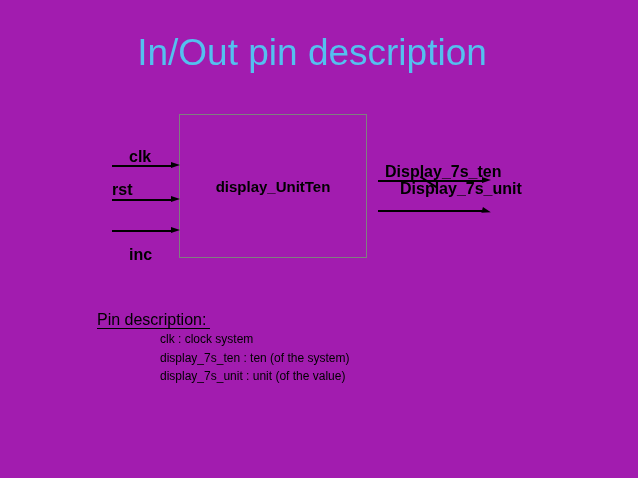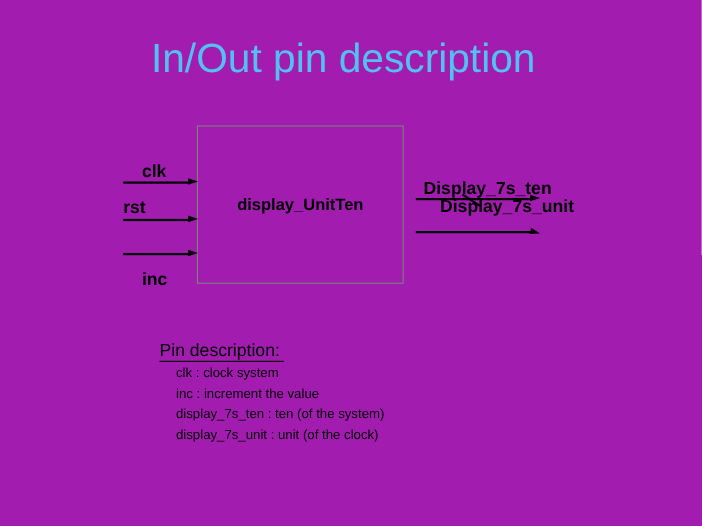--- a/index.html
+++ b/index.html
@@ -34,21 +34,21 @@
     border-left:9px solid var(--wire);
   }
   .slash {
     position:absolute; width:19px; height:1.5px; background:var(--wire);
     transform:rotate(33deg);
   }
   .desc-heading {
     position:absolute; left:97px; top:311px; font-size:16px; line-height:18.7px;
     white-space:nowrap;
   }
-  .desc-heading .u { border-bottom:1.5px solid var(--text); padding-right:4px;margin-left:48px; }
+  .desc-heading .u { border-bottom:1.5px solid var(--text); padding-right:4px; }
   .desc-items {
     position:absolute; left:160px; top:330px; font-size:12px; line-height:18.7px;
     white-space:nowrap;
   }
 </style>
 </head>
 <body>
 
 <div class="slide">
 
@@ -77,18 +77,17 @@
 
   <span class="pin-label" style="left:384px; top:181px;margin-left:16px;">Display_7s_unit</span>
   <div class="wire" style="left:378px; top:210px; width:104px;"></div>
   <span class="arrow" style="left:482px; top:208px; transform:rotate(15deg);"></span>
 
   <div class="desc-heading">
     <span class="u">Pin description: </span>
   </div>
   <div class="desc-items">
     <div>clk : clock system</div>
-    <div>inc : increment the value</div>
     <div>display_7s_ten : ten (of the system)</div>
-    <div>display_7s_unit : unit (of the clock)</div>
+    <div>display_7s_unit : unit (of the value)</div>
   </div>
 
 </div>
 
 </body></html>

